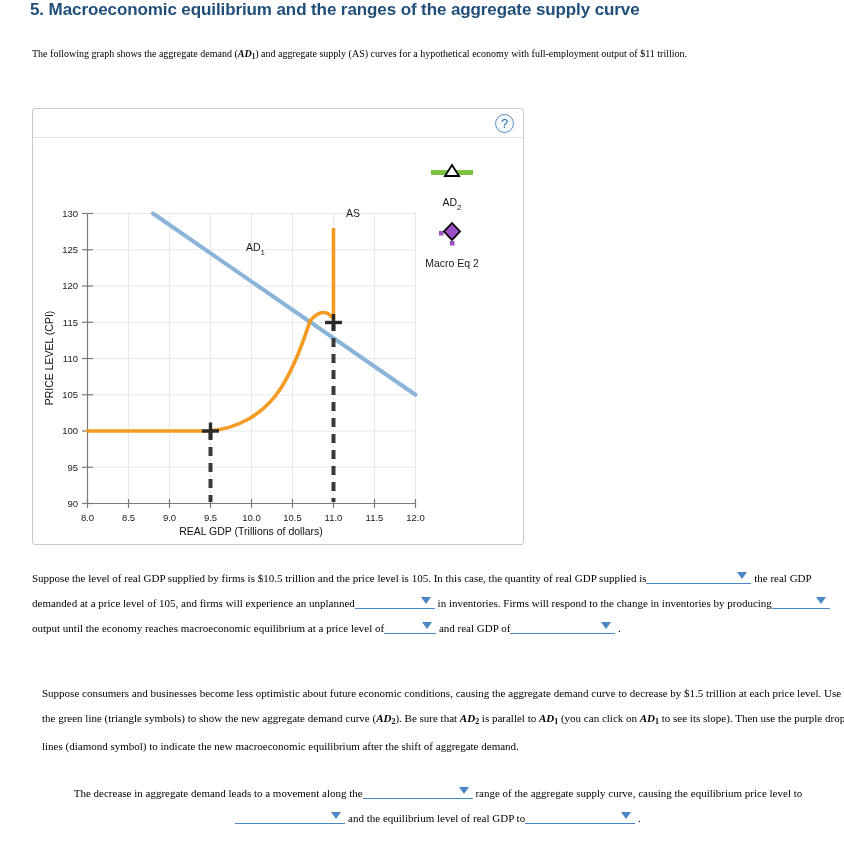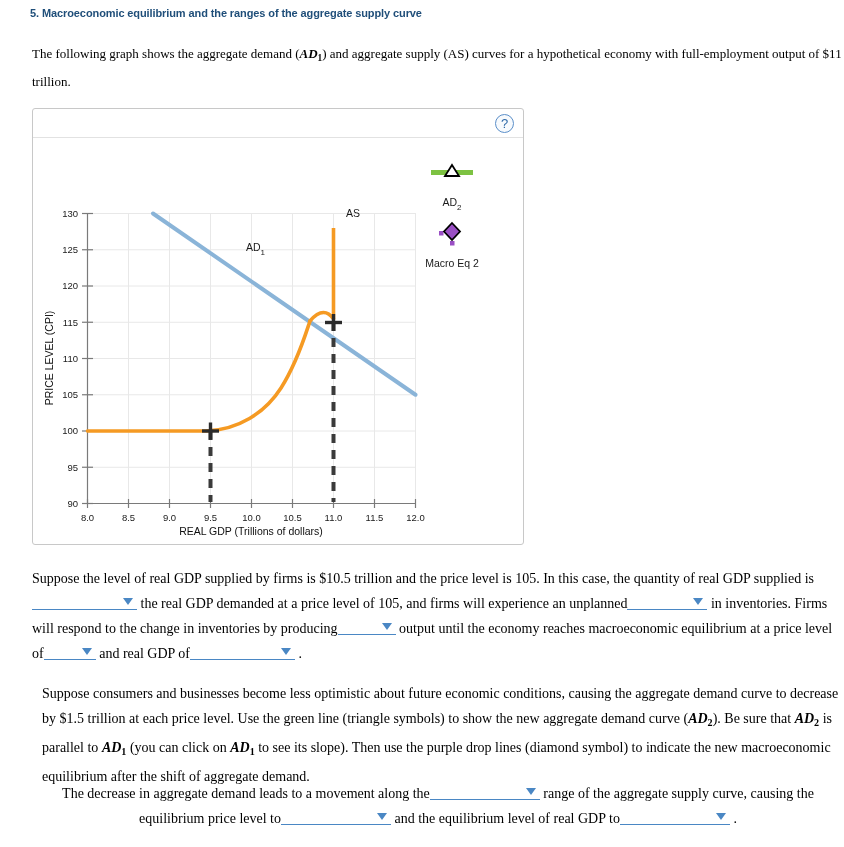--- a/index.html
+++ b/index.html
@@ -13,34 +13,34 @@
     font-family: "Liberation Serif", "DejaVu Serif", serif;
     color: #000000;
     position: relative;
     overflow: hidden;
   }
 
   
   .q-title {
     position: absolute;
     left: 30px;
-    top: 7px;
+    top: 0;
     font-family: "Liberation Sans", sans-serif;
     font-weight: bold;
-    font-size: 11px;
+    font-size: 17px;
     color: #1f4e79;
     letter-spacing: -0.1px;
   }
 
   .intro {
     position: absolute;
     left: 32px;
     top: 42px;
     width: 812px;
-    font-size: 13px;
+    font-size: 10px;
     line-height: 23px;
   }
 
   .mathit {
     font-family: "Liberation Serif", serif;
     font-style: italic;
     font-weight: bold;
   }
   .sub-n {
     font-size: 0.72em;
@@ -91,21 +91,21 @@
     left: 0;
     top: 29px;
     width: 490px;
     height: 406px;
   }
   .plot-svg { display: block; }
 
   
   .para {
     position: absolute;
-    font-size: 14px;
+    font-size: 11px;
     line-height: 25px;
     width: 812px;
     left: 32px;
   }
   .p1 { top: 566px; }
   .p2 { top: 681px; margin-left: 10px; }
   .p3 { top: 781px; text-align: center; }
 
   .blank {
     display: inline-block;

